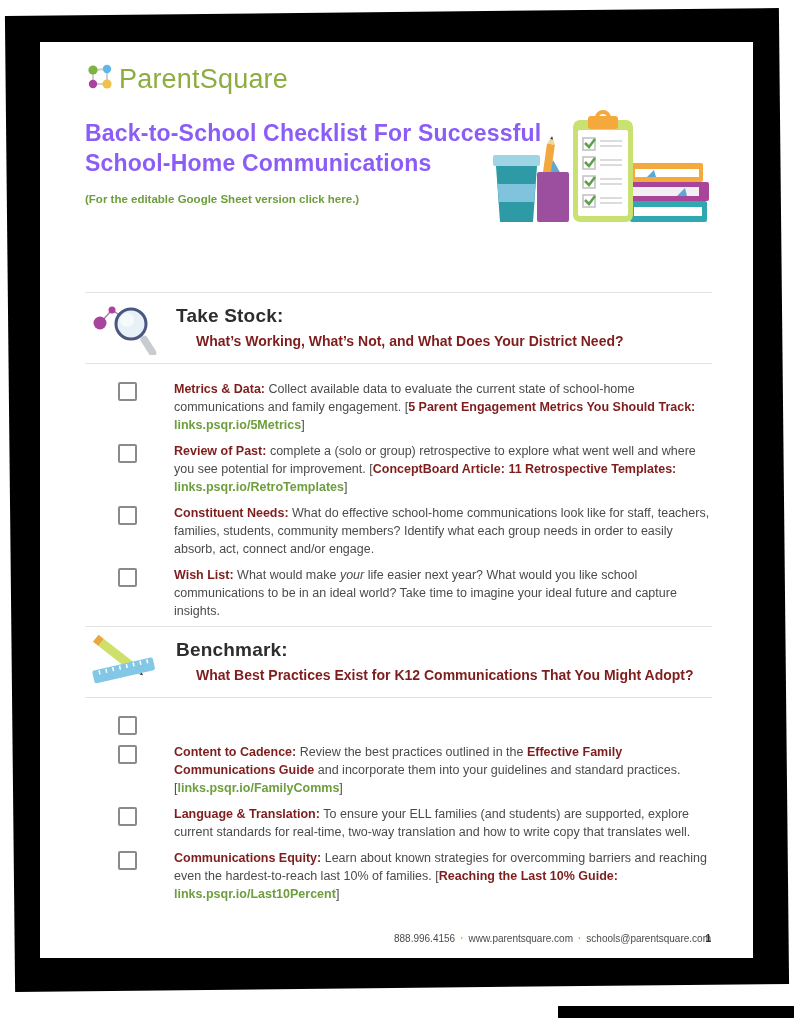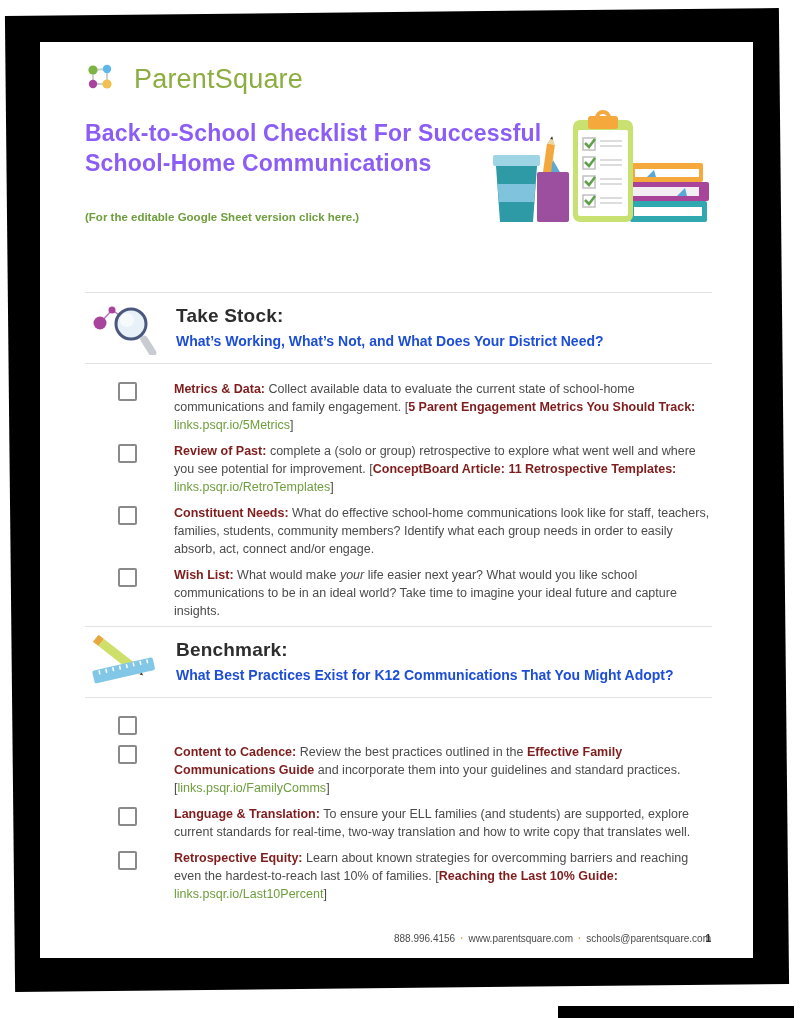--- a/index.html
+++ b/index.html
@@ -6,50 +6,50 @@
   html,body { width:800px; height:1018px; background:#ffffff; }
   body { position:relative; overflow:hidden; font-family:"Liberation Sans", sans-serif; }
 
   .page-shadow { position:absolute; left:10px; top:12px; width:774px; height:976px;
                  background:#000; transform:rotate(-0.6deg); }
   .shadow-fragment { position:absolute; left:558px; top:1006px; width:236px; height:12px; background:#000; }
 
   .page { position:absolute; left:40px; top:42px; width:713px; height:916px; background:#ffffff; }
 
   
-  .logo-row { display:flex; align-items:center; gap:19px; margin:20px 0 0 45px; }
+  .logo-row { display:flex; align-items:center; gap:4px; margin:20px 0 0 45px; }
   .logo-text { font-size:27px; color:#8CAD3F; letter-spacing:.2px; }
 
   
   .header { position:relative; margin:22px 42px 0 45px; height:174px; }
   .title-line { font-size:23px; font-weight:bold; color:#8b5cf6; line-height:30px; letter-spacing:.2px; }
   .subtitle { font-size:20px; color:#9c9c9c; margin-top:7px; }
-  .note { font-size:11.5px; font-weight:bold; color:#6E9E3E; margin-top:33px; }
+  .note { font-size:11.5px; font-weight:bold; color:#6E9E3E; margin-top:15px; }
   .illustration { position:absolute; right:2px; top:-10px; }
 
   .divider { border-top:1px solid #e3e3e3; margin:0 41px 0 45px; }
 
   
   .section-head { display:flex; align-items:center; padding:6px 16px 8px 50px; }
   .section-icon { width:72px; height:56px; flex:none; }
   .section-titles { margin-left:14px; }
   .section-heading { font-size:19px; font-weight:bold; color:#2d2d2d; letter-spacing:.2px; }
-  .section-sub { font-size:14px; font-weight:bold; color:#1d4ed8; margin-top:6px; }
+  .section-sub { font-size:14px; font-weight:bold; color:#7f1d1d; margin-top:6px;margin-left:20px; }
 
   
   .items { padding:16px 0 6px 78px; }
   .item { display:flex; margin-bottom:8px; }
   .item:last-child { margin-bottom:0; }
   .checkbox { width:19px; height:19px; border:2.5px solid #8a8a8a; border-radius:2px;
               background:#fff; flex:none; margin-top:2px; }
   .item-text { margin-left:37px; width:537px; font-size:12.5px; line-height:18px; color:#4b4b4b; }
   .seg-r { color:#4b4b4b; }
   .seg-b { font-weight:bold; color:#7f1d1d; }
   .seg-i { font-style:italic; }
-  .seg-g { font-weight:normal; color:#6E9E3E; }
+  .seg-g { font-weight:bold; color:#6E9E3E; }
 
   
   .footer { position:absolute; left:45px; right:42px; bottom:14px; text-align:right;
             font-size:10px; color:#4a4a4a;margin-top:32px; }
   .sep-dot { color:#E8A33D; font-weight:bold; margin:0 5px; }
   .page-num { position:absolute; right:0; top:0; font-weight:bold; color:#2e2e2e; }
 </style>
 </head>
 <body>
 
@@ -221,21 +221,21 @@
         <div class="item">
           <span class="checkbox"></span>
           <p class="item-text"><span class="seg-b">Content to Cadence: </span><span class="seg-r">Review the best practices outlined in the </span><span class="seg-b">Effective Family Communications Guide</span><span class="seg-r"> and incorporate them into your guidelines and standard practices. [</span><span class="seg-g">links.psqr.io/FamilyComms</span><span class="seg-r">]</span></p>
         </div>
         <div class="item">
           <span class="checkbox"></span>
           <p class="item-text"><span class="seg-b">Language &amp; Translation: </span><span class="seg-r">To ensure your ELL families (and students) are supported, explore current standards for real-time, two-way translation and how to write copy that translates well.</span></p>
         </div>
         <div class="item">
           <span class="checkbox"></span>
-          <p class="item-text"><span class="seg-b">Retrospective Equity: </span><span class="seg-r">Learn about known strategies for overcomming barriers and reaching even the hardest-to-reach last 10% of families. [</span><span class="seg-b">Reaching the Last 10% Guide: </span><span class="seg-g">links.psqr.io/Last10Percent</span><span class="seg-r">]</span></p>
+          <p class="item-text"><span class="seg-b">Communications Equity: </span><span class="seg-r">Learn about known strategies for overcomming barriers and reaching even the hardest-to-reach last 10% of families. [</span><span class="seg-b">Reaching the Last 10% Guide: </span><span class="seg-g">links.psqr.io/Last10Percent</span><span class="seg-r">]</span></p>
         </div>
       </div>
   </div>
 
   <div class="footer">
     <span>888.996.4156</span><span class="sep-dot">·</span><span>www.parentsquare.com</span><span class="sep-dot">·</span><span>schools@parentsquare.com</span>
     <span class="page-num">1</span>
   </div>
 
 </div>

